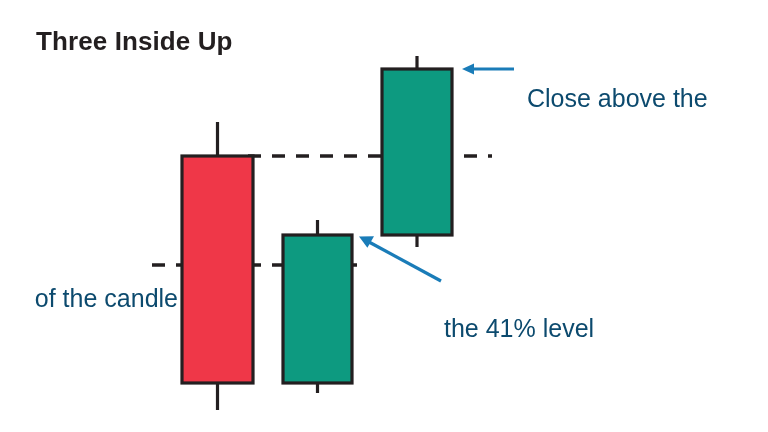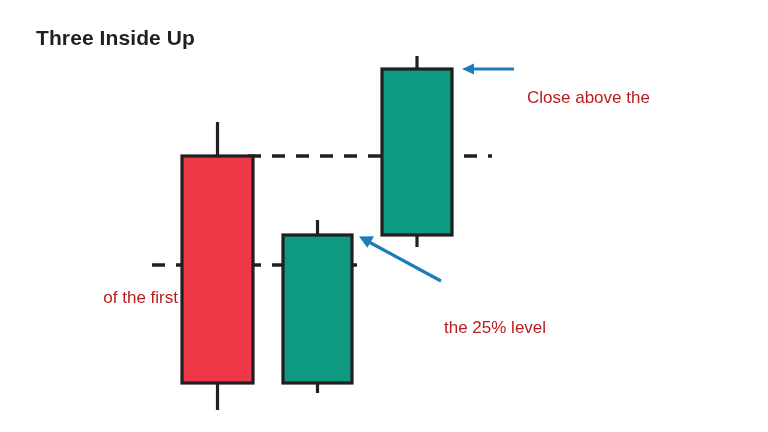--- a/index.html
+++ b/index.html
@@ -25,31 +25,31 @@
     left: 0;
     top: 0;
     width: 768px;
     height: 432px;
     display: block;
   }
   .chart-title {
     position: absolute;
     left: 36px;
     top: 26px;
-    font-size: 21px;
+    font-size: 26px;
     font-weight: bold;
     letter-spacing: 0.1px;
     color: #231f20;
     white-space: nowrap;
   }
   .annot {
     position: absolute;
-    font-size: 17px;
+    font-size: 25px;
     line-height: 26.5px;
-    color: #b91c1c;
+    color: #0c4a6e;
     white-space: pre;
   }
   .annot-topright {
     left: 527px;
     top: 32px;
     text-align: left;
   }
   .annot-left {
     left: 0px;
     top: 232px;
@@ -108,22 +108,22 @@
 
   </svg>
 
   <div class="chart-title">Three Inside Up</div>
 
   <div class="annot annot-topright">
     <span class="ln">Close above the</span>
   </div>
 
   <div class="annot annot-left">
-    <span class="ln">of the first</span>
+    <span class="ln">of the candle</span>
     
   </div>
 
   <div class="annot annot-bottomright">
-    <span class="ln">the 25% level</span>
+    <span class="ln">the 41% level</span>
     
   </div>
 
 </div>
 
 </body></html>

